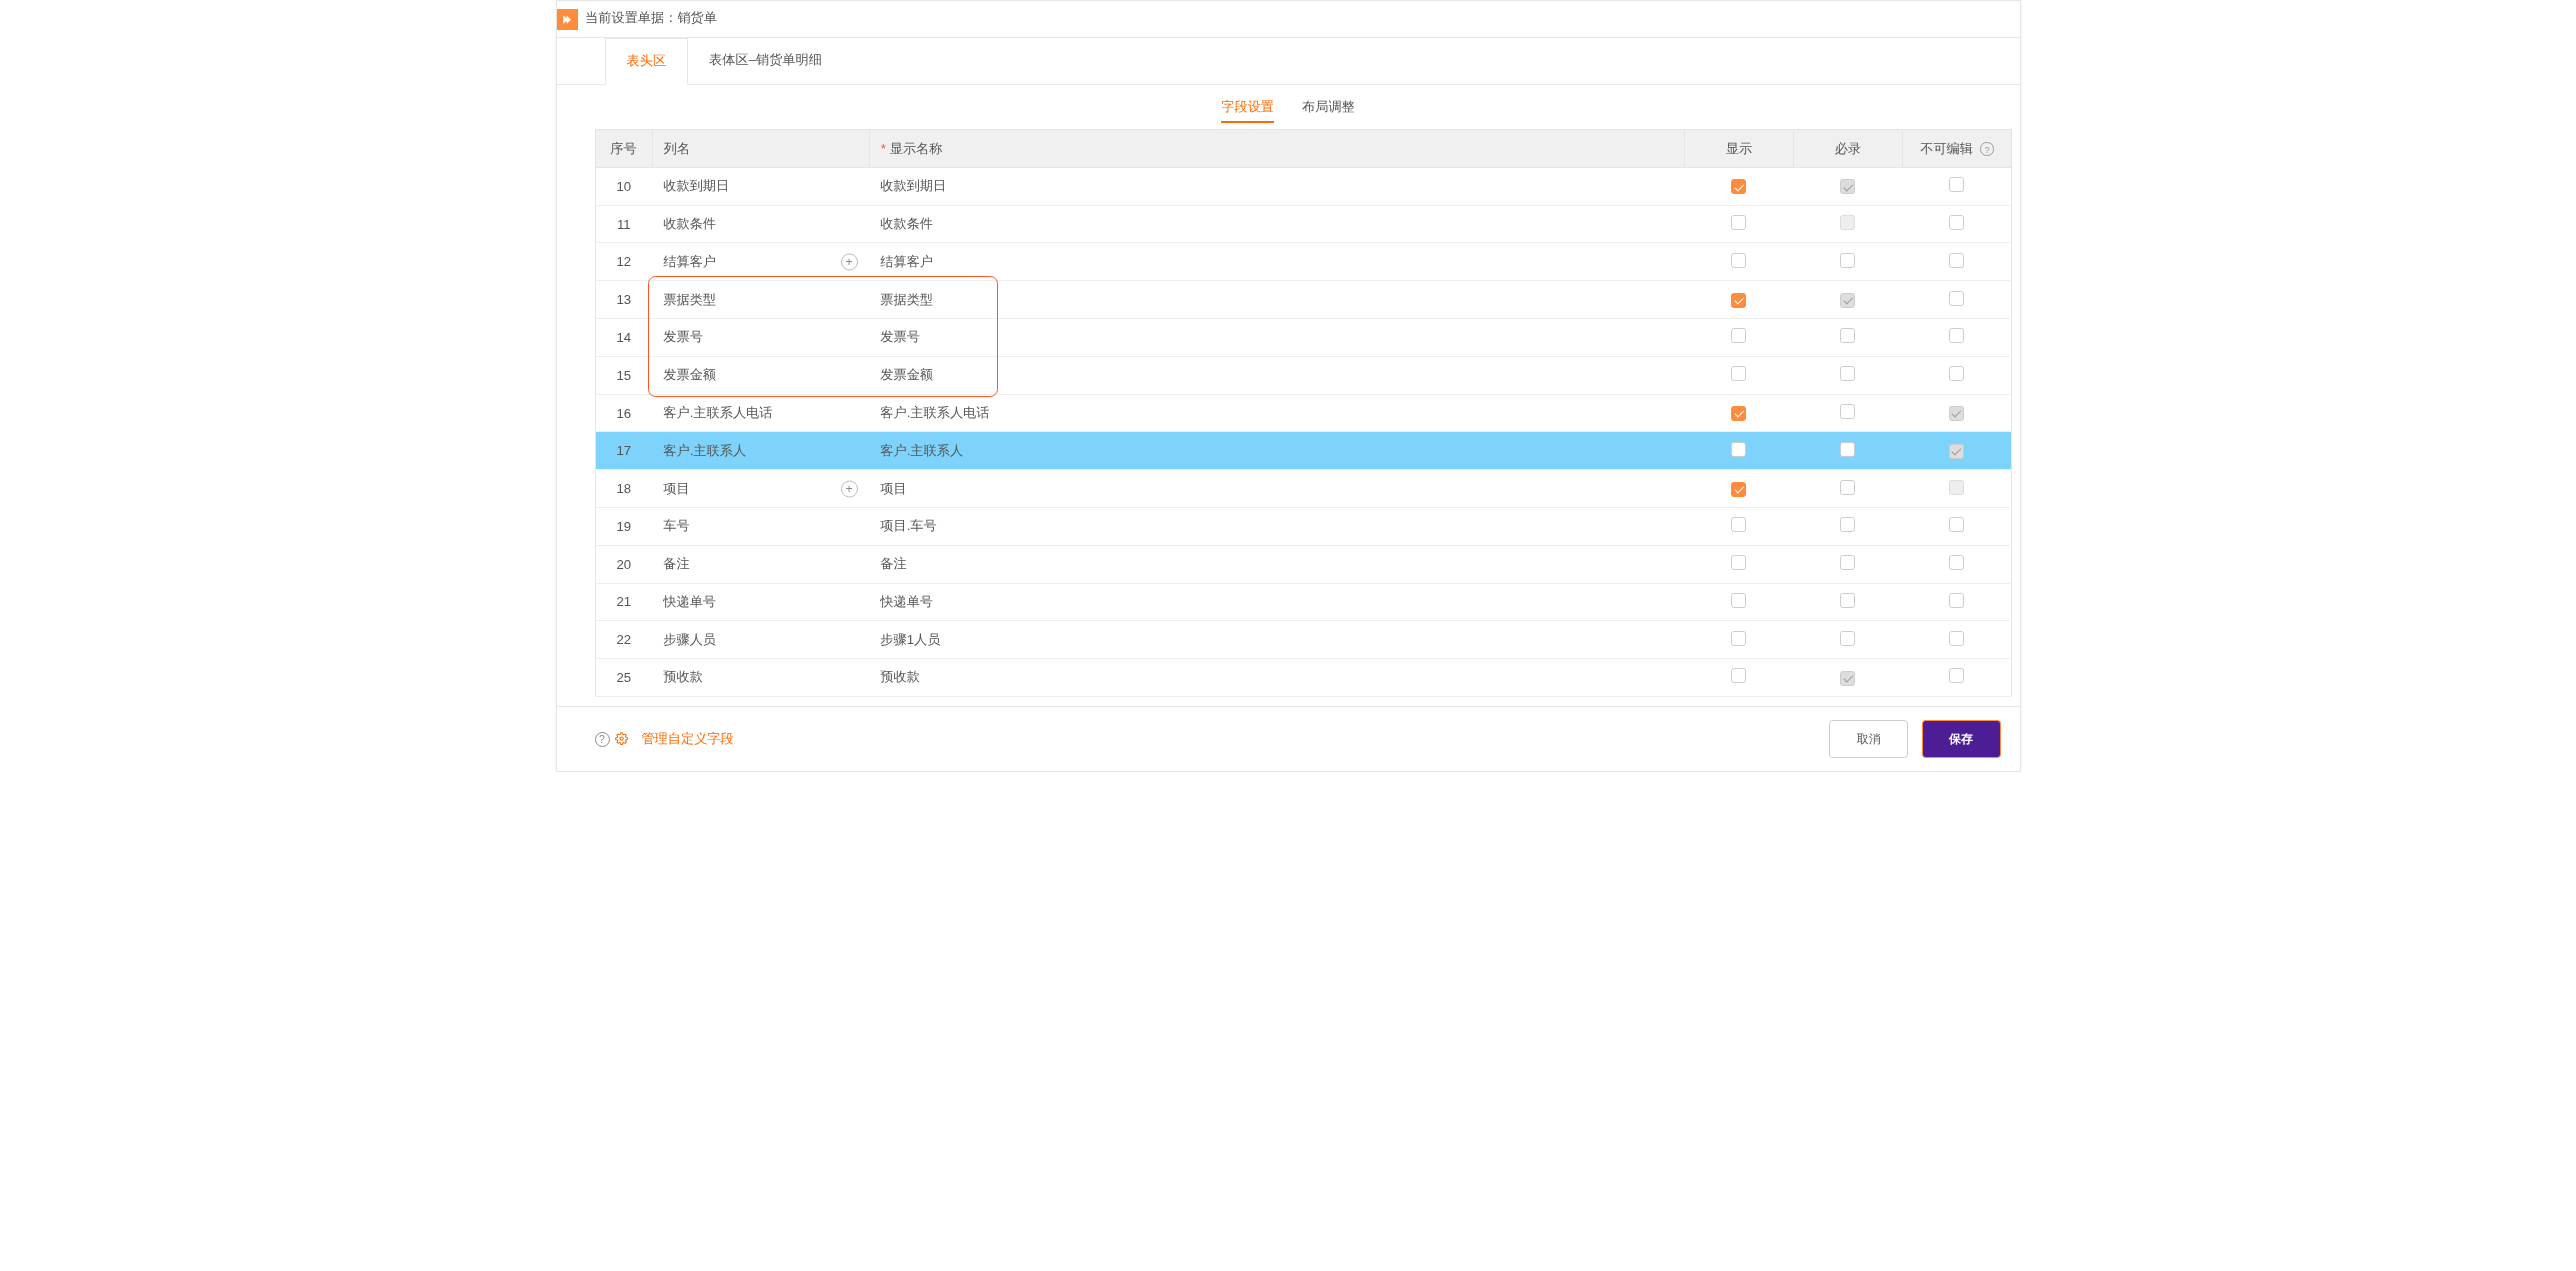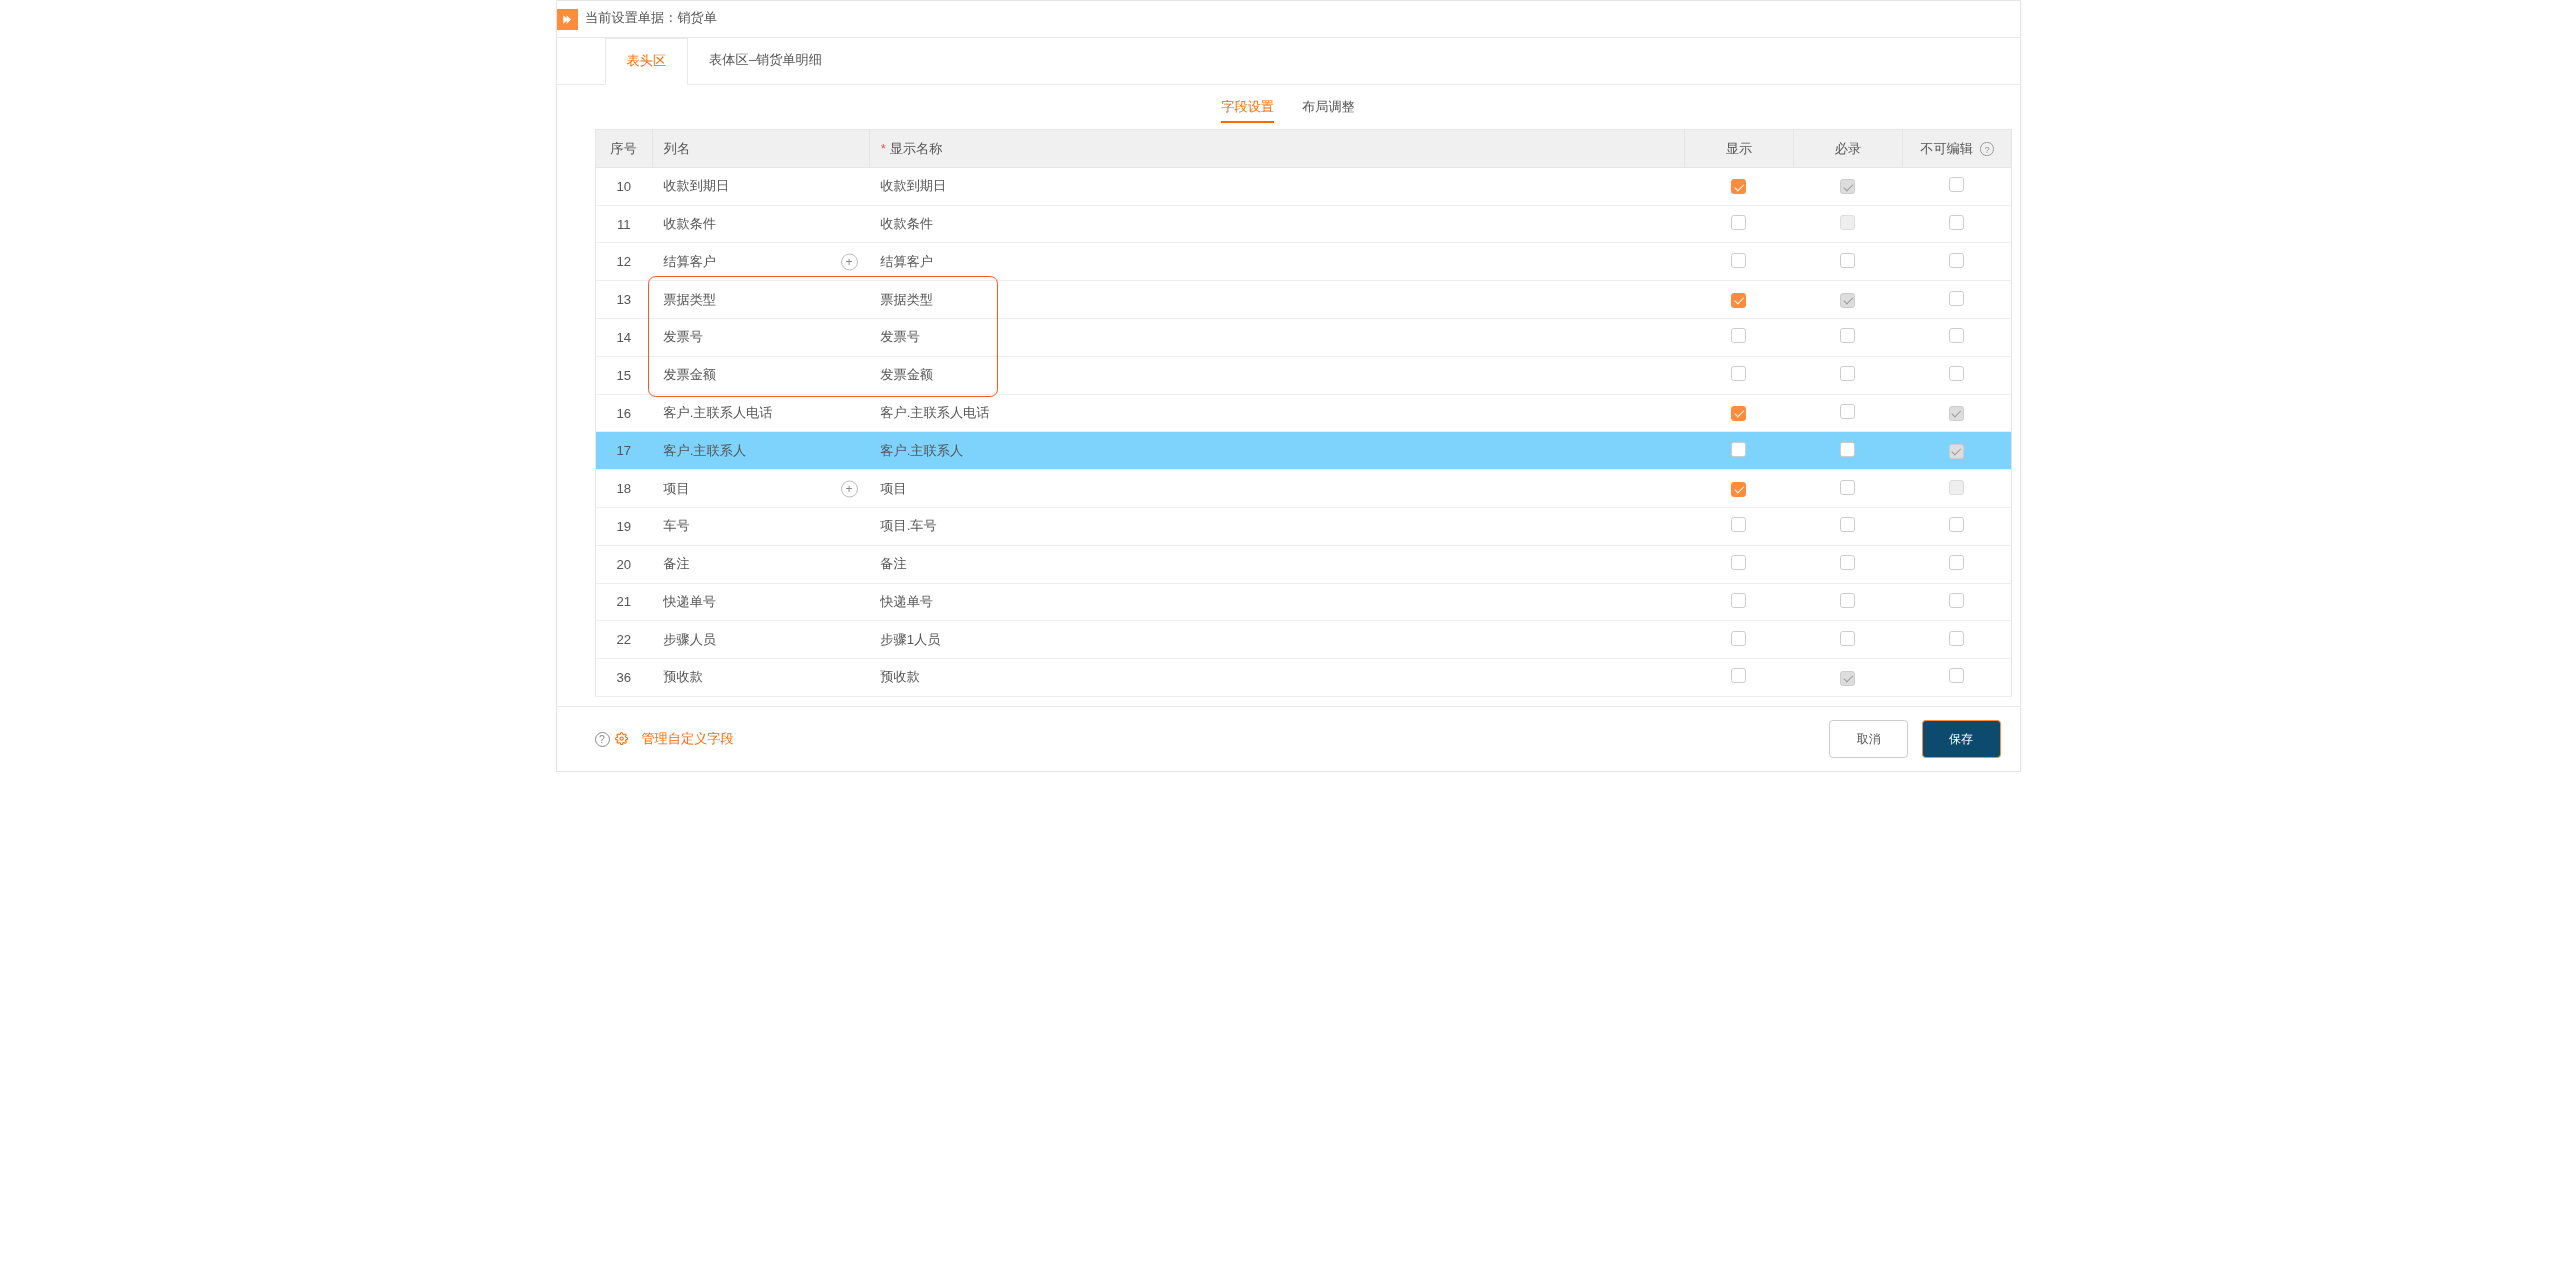--- a/index.html
+++ b/index.html
@@ -246,23 +246,24 @@
 .btn {
   padding: 9.4px 26.5px;
   border-radius: 3.8px;
   font-size: 12px;
   cursor: pointer;
   border: 0.9px solid #ccc;
   background: #fff;
   color: #555;
 }
 .btn.primary {
-  background: #0c4a6e;
+  background: #4c1d95;
   border-color: #ff8b3d;
   color: #fff;
+  font-weight: bold;
 }
 </style>
 </head>
 <body>
 
 <div class="container">
 
   <div class="header-bar">
     <div class="expand-toggle">
       <svg viewBox="0 0 24 24">
@@ -401,21 +402,21 @@
             </tr>
             <tr>
               <td class="seq">22</td>
               <td class="colname">步骤人员</td>
               <td class="dispname">步骤1人员</td>
               <td class="chk"><span class="checkbox"></span></td>
               <td class="chk"><span class="checkbox"></span></td>
               <td class="chk"><span class="checkbox"></span></td>
             </tr>
             <tr>
-              <td class="seq">36</td>
+              <td class="seq">25</td>
               <td class="colname">预收款</td>
               <td class="dispname">预收款</td>
               <td class="chk"><span class="checkbox"></span></td>
               <td class="chk"><span class="checkbox checked disabled"></span></td>
               <td class="chk"><span class="checkbox"></span></td>
             </tr>
           </tbody>
       </table>
       <div class="red-box" id="red-box" style="left: 53px; top: 147px; width: 350px; height: 121px;"></div>
     </div>

